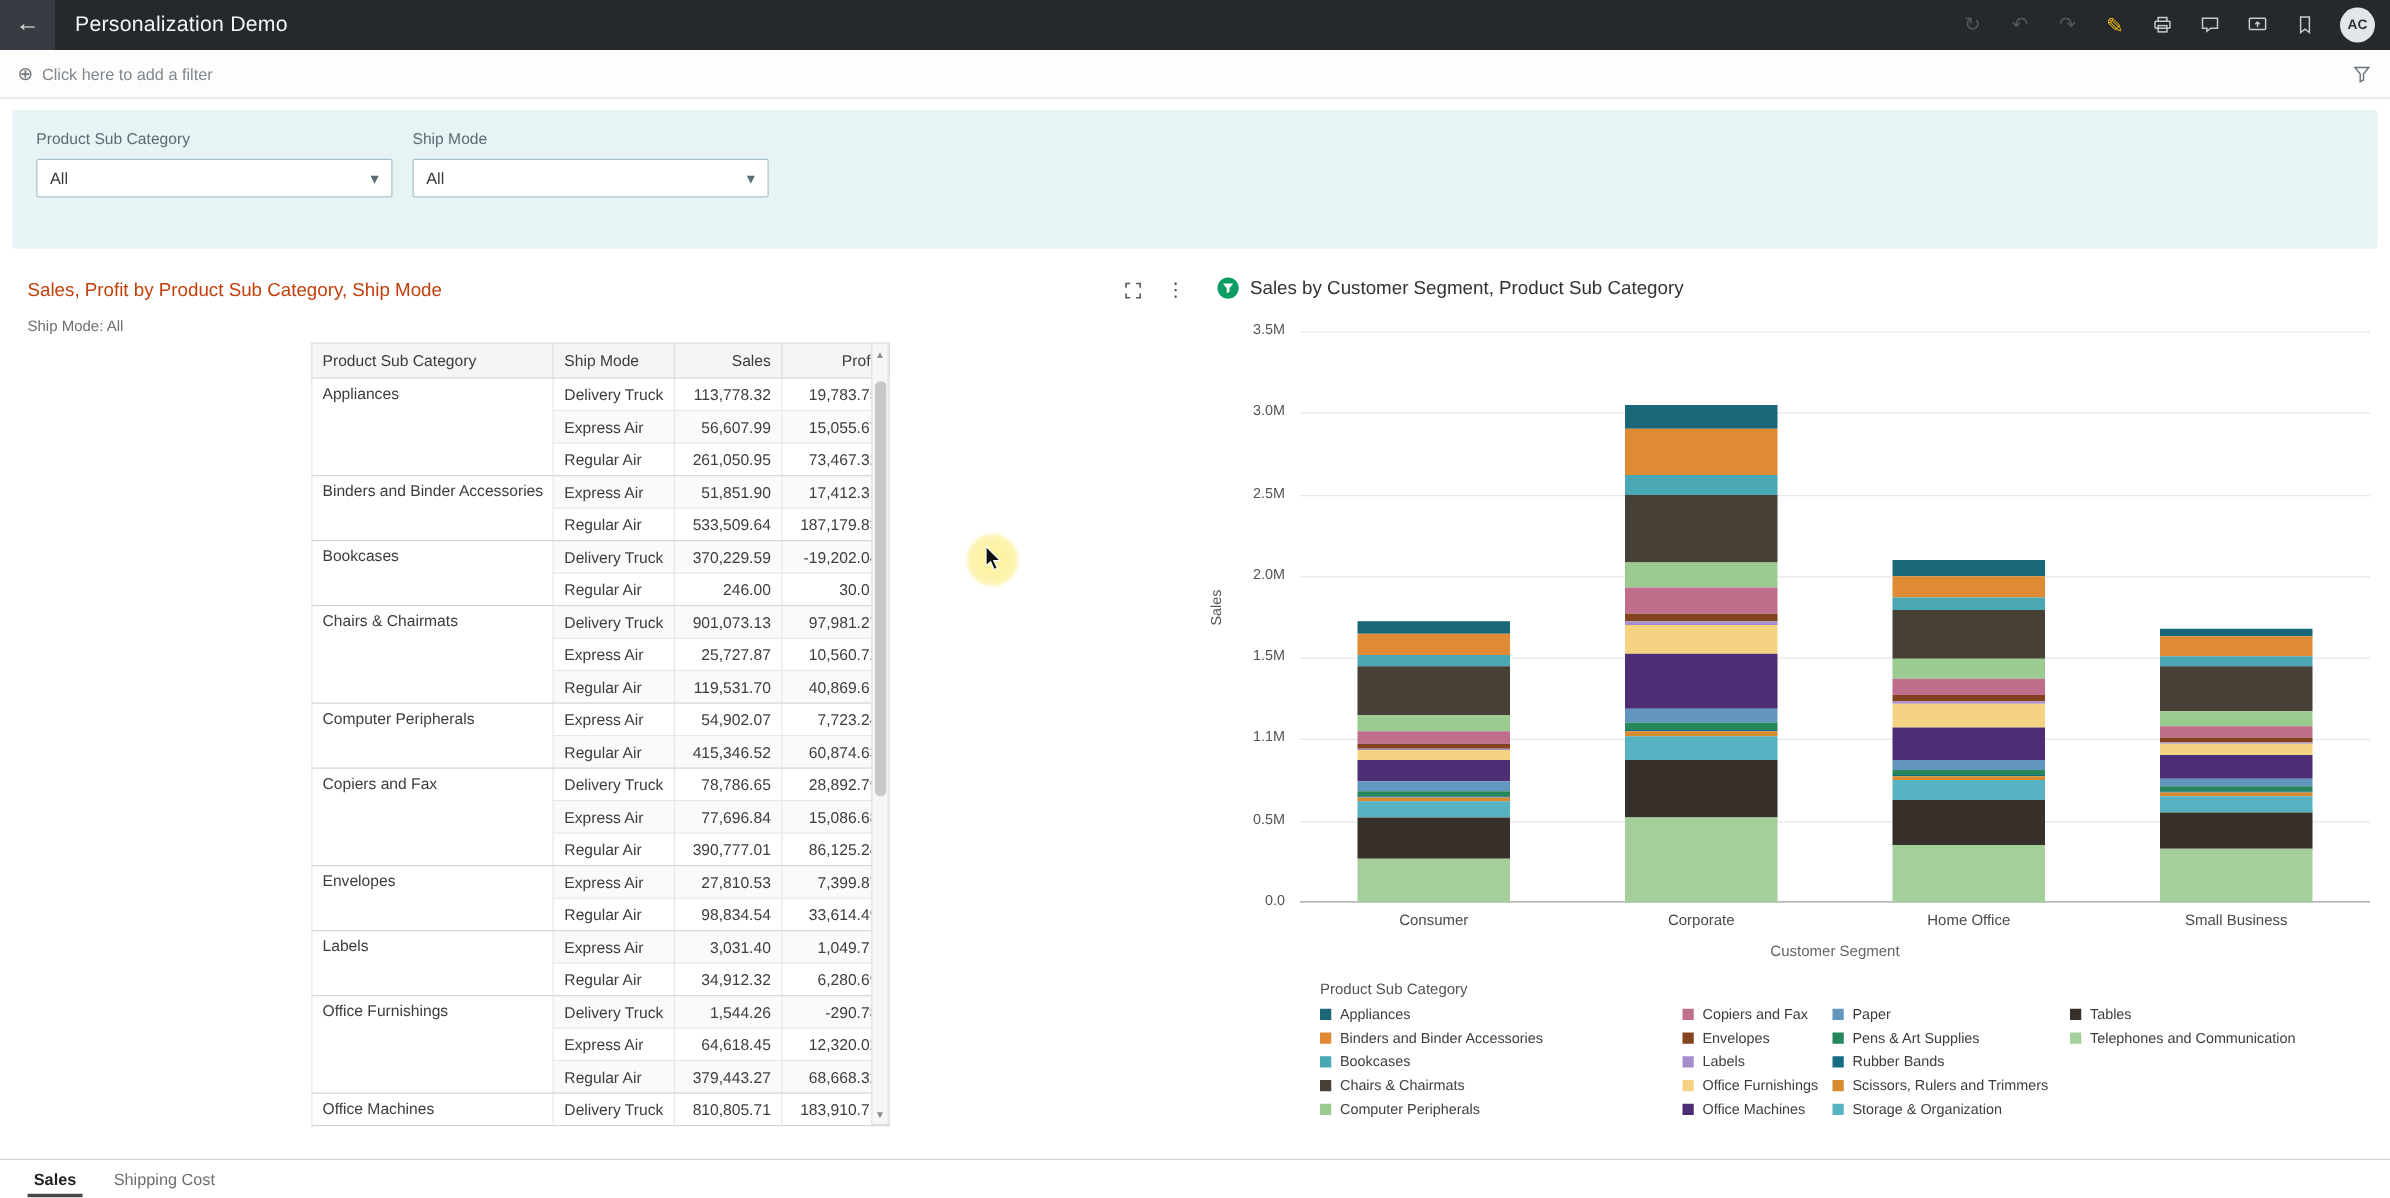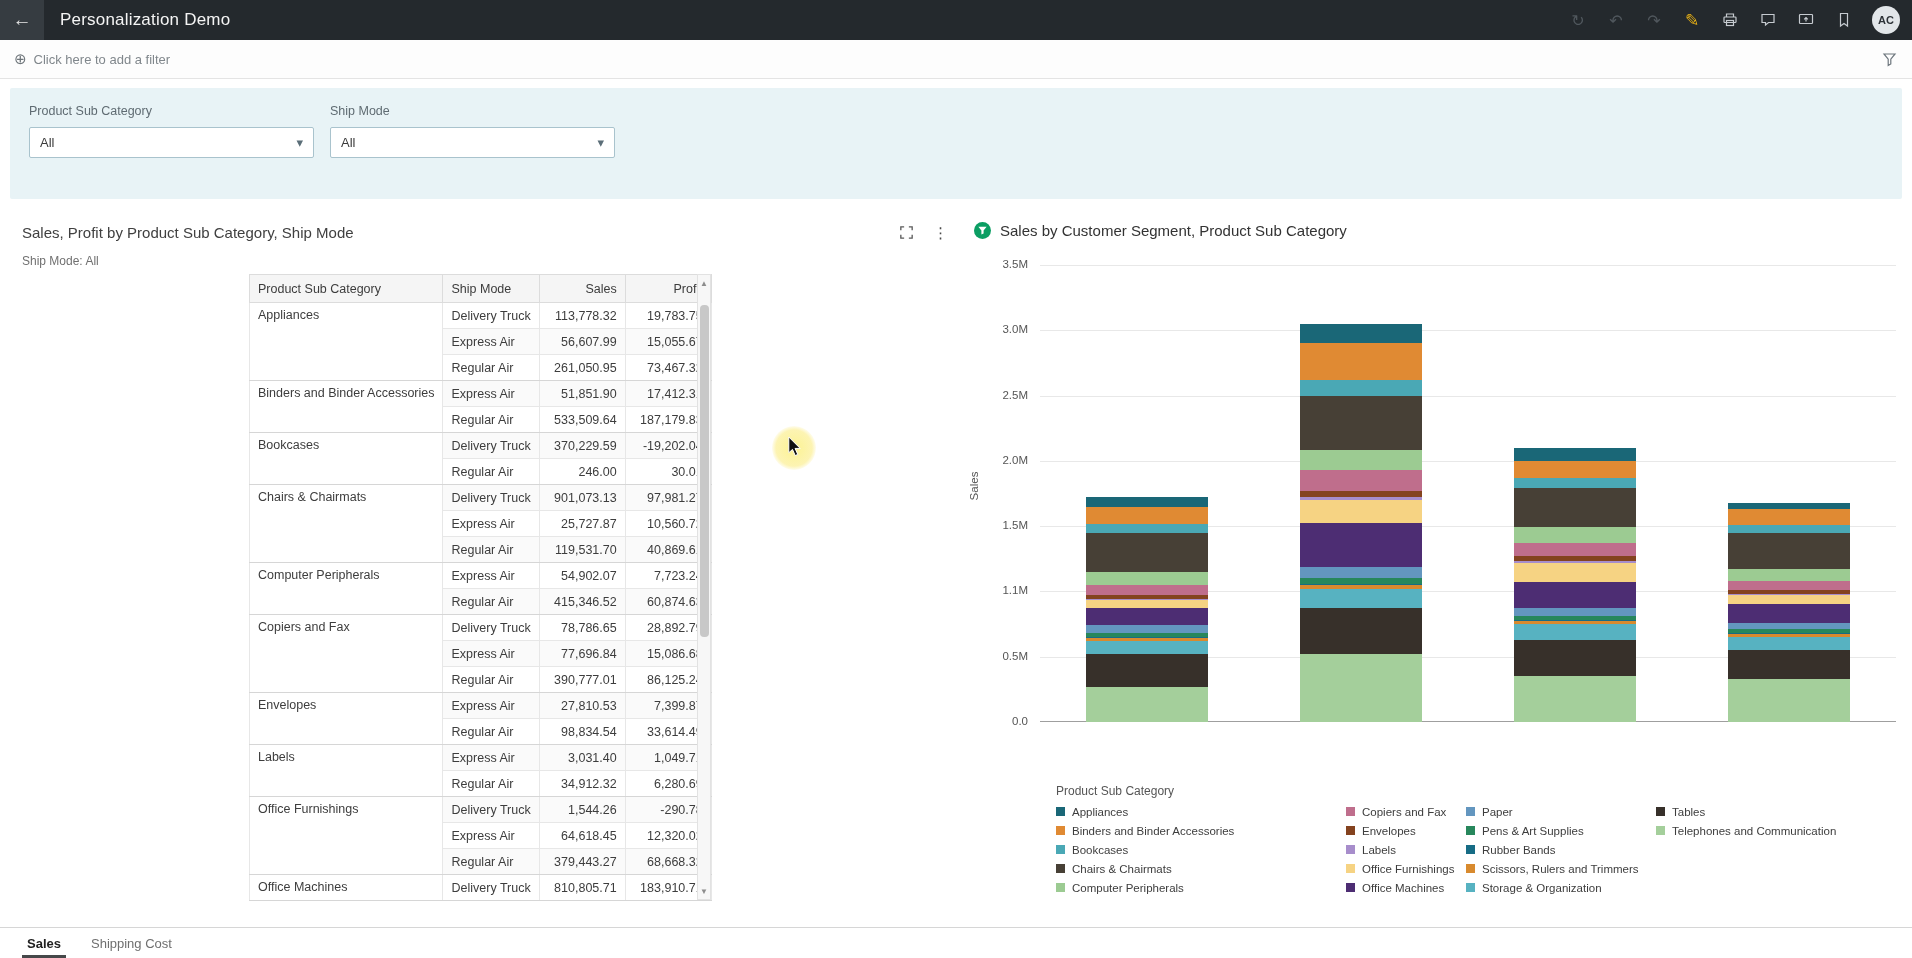--- a/index.html
+++ b/index.html
@@ -33,21 +33,21 @@
   
   .filter-panel { position:absolute; top:88px; left:10px; width:1892px; height:111px;
     background:#e8f3f6; border-radius:2px; display:flex; padding:16px 0 0 19px; }
   .filter-ctl { display:flex; flex-direction:column; margin-right:16px; }
   .filter-label { font-size:12.5px; color:#5f6b72; margin-bottom:9px; }
   .dropdown { width:285px; height:31px; background:#fff; border:1px solid #a9c3cd; border-radius:2px;
     display:flex; align-items:center; padding:0 10px; font-size:13px; color:#3a3a3a; cursor:pointer; }
   .dropdown .chev { margin-left:auto; color:#5b6e78; font-size:13px; }
 
   
-  .viz-title { position:absolute; left:22px; top:224px; font-size:15px; color:#404040; }
+  .viz-title { position:absolute; left:22px; top:224px; font-size:15px; color:#c2410c; }
   .viz-tools { position:absolute; left:898px; top:224px; display:flex; gap:18px; align-items:center; }
   .viz-tools svg { stroke:#5a5a5a; fill:none; stroke-width:1.4; cursor:pointer; }
   .kebab { font-size:15px; color:#4a4a4a; cursor:pointer; line-height:14px; }
   .viz-subtitle { position:absolute; left:22px; top:254px; font-size:12px; color:#707070; }
 
   table.data { position:absolute; left:249px; top:274px; border-collapse:collapse; table-layout:fixed; }
   table.data col.c0 { width:183px; } table.data col.c1 { width:92px; }
   table.data col.c2 { width:86px; } table.data col.c3 { width:86px; }
   table.data th { height:28px; background:#f5f5f5; border:1px solid #dcdcdc; font-weight:400;
     font-size:12.5px; color:#3c3c3c; text-align:left; padding:0 8px; }
@@ -451,20 +451,27 @@
           <div class="seg" style="height: 3.91714px; background: rgb(39, 135, 92);"></div>
           <div class="seg" style="height: 1.30571px; background: rgb(23, 108, 133);"></div>
           <div class="seg" style="height: 2.61143px; background: rgb(216, 138, 46);"></div>
           <div class="seg" style="height: 13.0571px; background: rgb(87, 178, 193);"></div>
           <div class="seg" style="height: 28.7257px; background: rgb(55, 48, 42);"></div>
           <div class="seg" style="height: 43.0886px; background: rgb(164, 207, 155);"></div>
         </div>
       </div>
   </div>
 
+  <div class="xlabels">
+      <div class="xlabel">Consumer</div>
+      <div class="xlabel">Corporate</div>
+      <div class="xlabel">Home Office</div>
+      <div class="xlabel">Small Business</div>
+    </div>
+  <div class="xaxis-title">Customer Segment</div>
 
   <div class="legend-title">Product Sub Category</div>
   <div class="legend">
       <div class="legend-item">
         <span class="swatch" style="background: rgb(26, 103, 119);"></span>
         <span>Appliances</span>
       </div>
       <div class="legend-item">
         <span class="swatch" style="background: rgb(224, 138, 51);"></span>
         <span>Binders and Binder Accessories</span>

